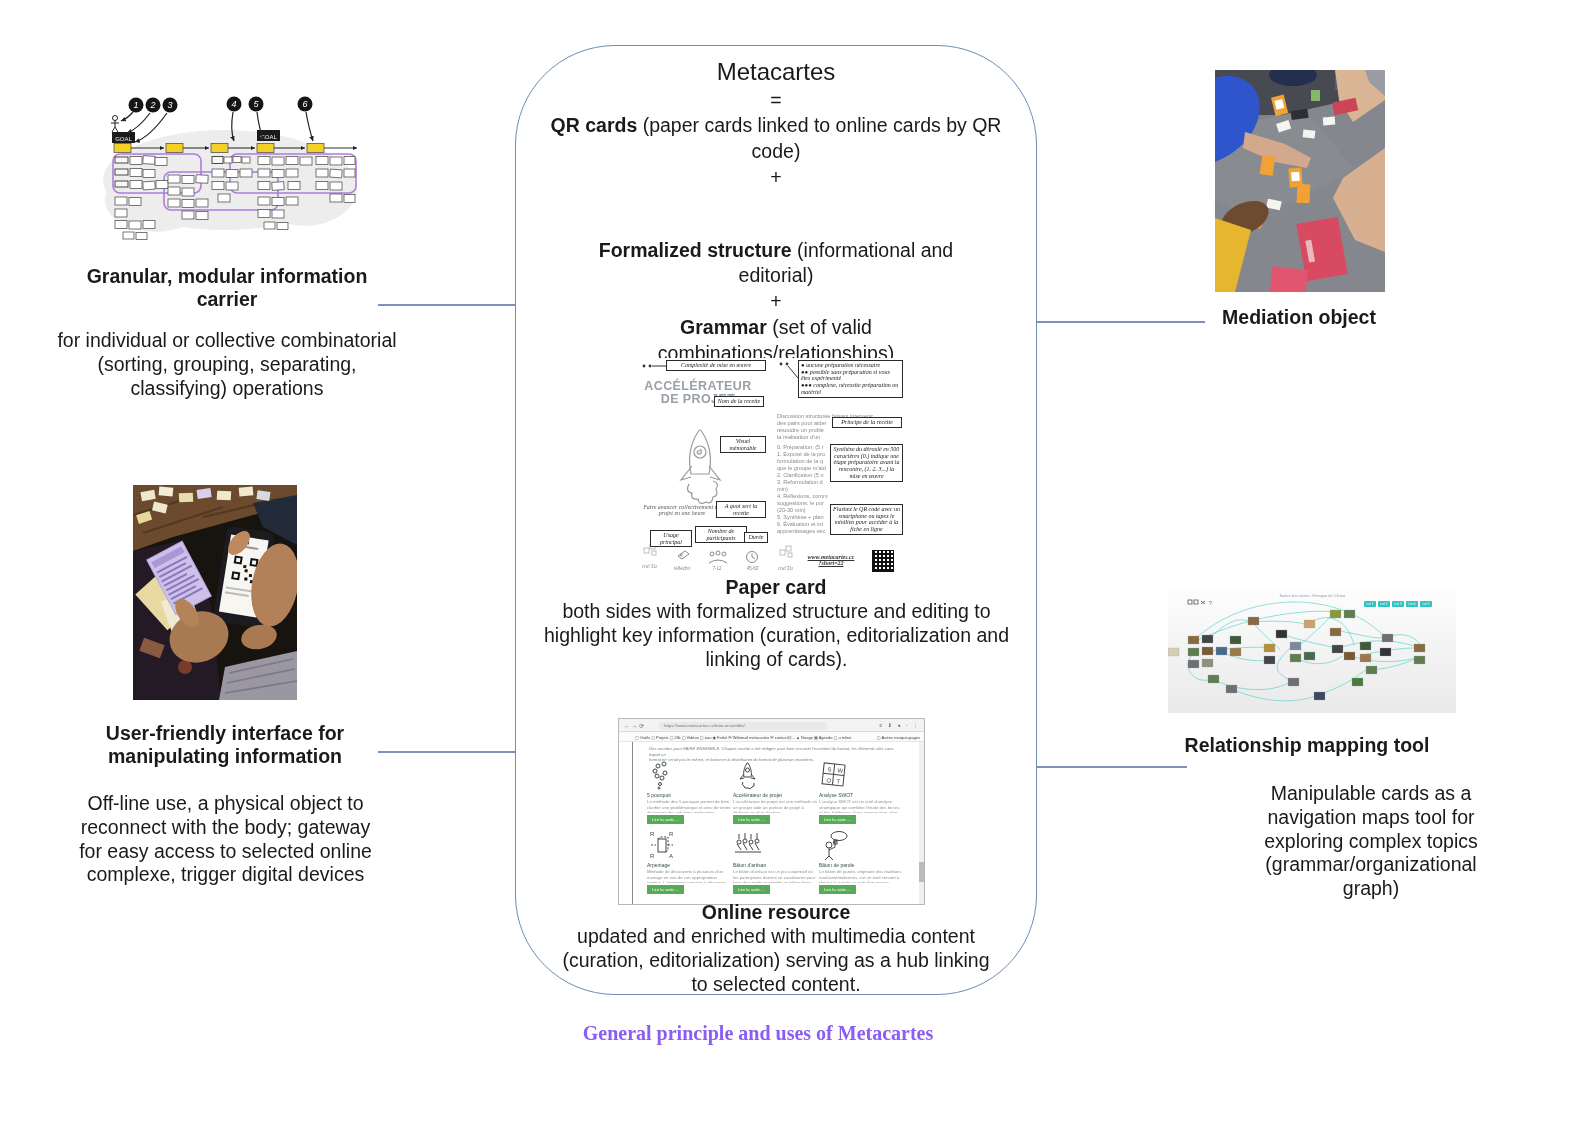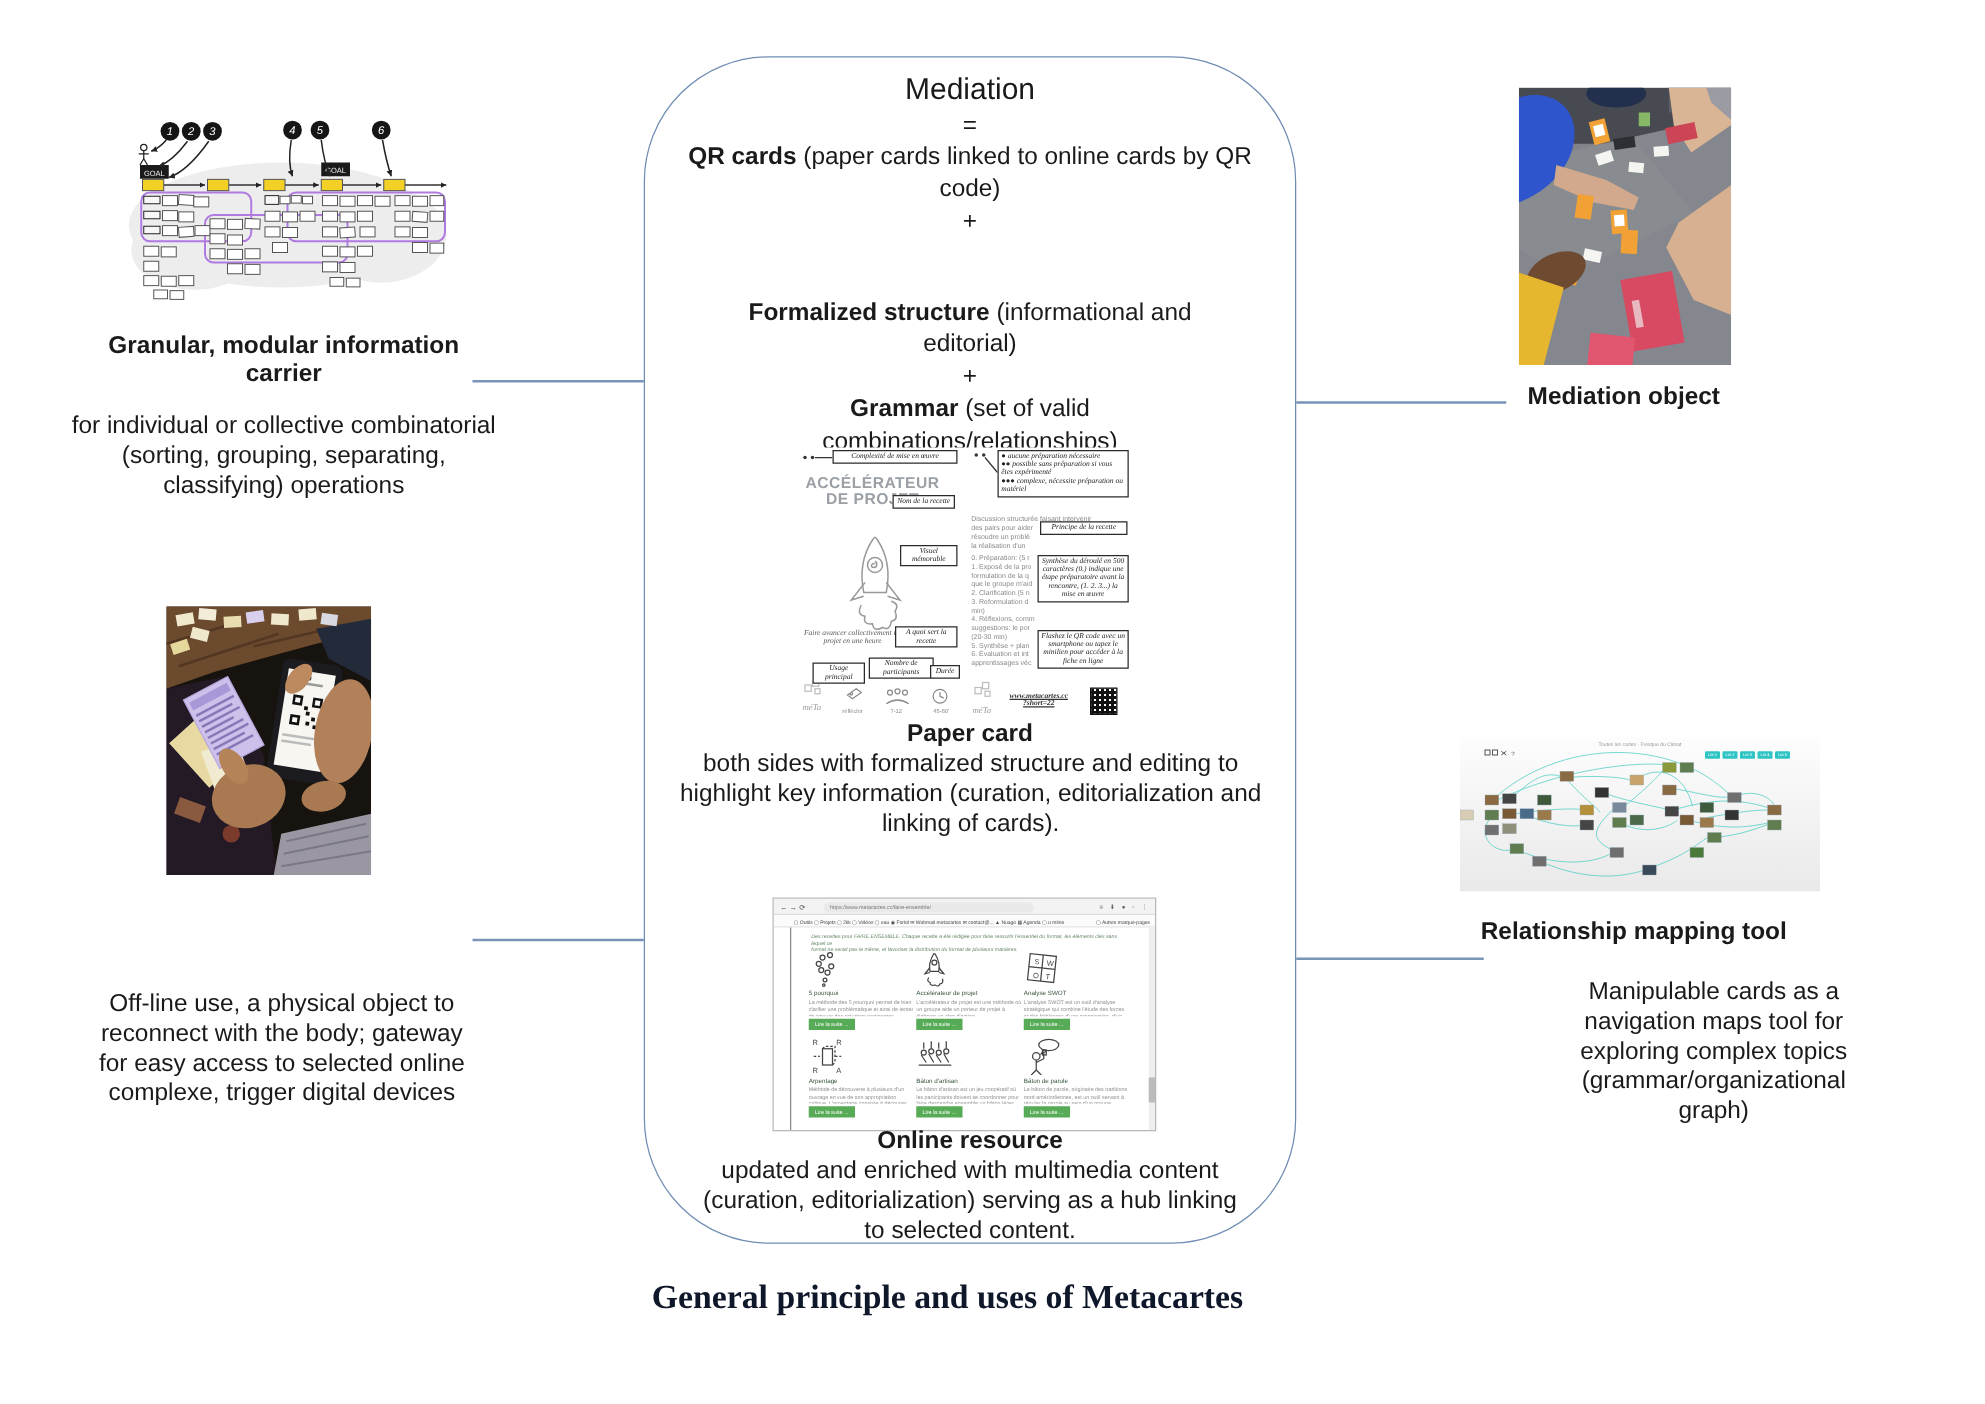--- a/index.html
+++ b/index.html
@@ -7,22 +7,22 @@
   .canvas { position:relative; width:1588px; height:1123px; background:#fff; overflow:hidden; }
   .abs { position:absolute; }
   .center-box { left:515px; top:45px; width:522px; height:950px;
                 border:1.6px solid #6f8db4; border-radius:100px; background:transparent; }
   .connector { height:1.6px; background:#7a94b8; }
   .formula { text-align:center; line-height:1.32; font-size:19.5px; }
   .formula .ttl { font-size:24px; }
   .seg { margin:0 auto; }
   .h-sec { font-weight:bold; font-size:19.5px; text-align:center; line-height:1.2; }
   .d-sec { font-size:19.5px; text-align:center; line-height:1.22; }
-  .caption { font-family:"Liberation Serif", serif; font-weight:bold; font-size:27px;
-             text-align:center; color:#0f172a; }
+  .caption { font-family:"Liberation Serif", serif; font-weight:bold; font-size:20px;
+             text-align:center; color:#8b5cf6; }
   .fig { overflow:hidden; }
   
   .pcard { background:#fff; font-size:6px; }
   .ann { position:absolute; background:#fff; border:1.1px solid #2a2a2a; padding:1px 2px;
          font-family:"Liberation Serif", serif; font-style:italic; font-size:6px;
          line-height:1.12; text-align:center; color:#222; }
   .graytxt { position:absolute; color:#8a8a8a; font-size:5.6px; line-height:1.25; }
   .pre { white-space:pre-line; }
   .pc-title { position:absolute; color:#9aa0a6; font-weight:bold; font-size:12.5px;
               letter-spacing:.4px; line-height:1.05; text-align:center; }
@@ -58,21 +58,21 @@
 <div class="canvas">
 
   <div class="abs connector" style="left:378px; top:304px; width:137px;"></div>
   <div class="abs connector" style="left:1037px; top:321px; width:168px;"></div>
   <div class="abs connector" style="left:378px; top:751px; width:137px;"></div>
   <div class="abs connector" style="left:1037px; top:766px; width:150px;"></div>
 
   <div class="abs center-box"></div>
 
   <div class="abs formula" style="left:536px; top:56px; width:480px;">
-    <div class="ttl">Mediation</div>
+    <div class="ttl">Metacartes</div>
     <div>=</div>
     <div class="seg" style="max-width:480px;"><b>QR cards</b><span> (paper cards linked to online cards by QR code)</span></div>
     <div>+</div>
     <div class="seg" style="max-width:400px;margin-top:47px;"><b>Formalized structure</b><span> (informational and editorial)</span></div>
     <div>+</div>
     <div class="seg" style="max-width:310px;"><b>Grammar</b><span> (set of valid combinations/relationships)</span></div>
   </div>
 
   <div class="abs fig pcard" style="left:640px; top:358px; width:265px; height:220px;">
 
@@ -523,20 +523,21 @@
       </g>
       <ellipse cx="142" cy="100" rx="23" ry="42" fill="#b28159" transform="rotate(10 142 100)"></ellipse>
       <ellipse cx="106" cy="58" rx="8" ry="14" fill="#bd8a60" transform="rotate(40 106 58)"></ellipse>
       <ellipse cx="126" cy="152" rx="18" ry="12" fill="#a97a52" transform="rotate(-12 126 152)"></ellipse>
       <ellipse cx="66" cy="152" rx="30" ry="25" fill="#a97a52" transform="rotate(-20 66 152)"></ellipse>
       <ellipse cx="54" cy="128" rx="9" ry="16" fill="#b58358" transform="rotate(-35 54 128)"></ellipse>
       <polygon points="92,182 164,166 164,215 86,215" fill="#9a97a2"></polygon>
       <path d="M96,188 L160,174 M94,198 L162,184 M92,208 L164,196" stroke="#7a7886" stroke-width="1.6" fill="none"></path>
     </svg>
   </div>
+  <div class="abs h-sec" style="left:60px; top:722px; width:330px;">User-friendly interface for manipulating information</div>
   <div class="abs d-sec" style="left:78px; top:792px; width:295px;">Off-line use, a physical object to reconnect with the body; gateway for easy access to selected online complexe, trigger digital devices</div>
 
   <div class="abs fig net" style="left:1168px; top:590px; width:288px; height:123px;">
     <div class="net-title">Toutes les cartes - Fresque du Climat</div>
     <svg class="abs" style="left:0; top:0;" width="288" height="123" viewBox="0 0 288 123">
       <g stroke="#555" fill="none" stroke-width="0.8">
         <rect x="20" y="10" width="4" height="4"></rect>
           <rect x="26" y="10" width="4" height="4"></rect>
         <path d="M33,11 l4,3 M33,14 l4,-3"></path>
       </g>

